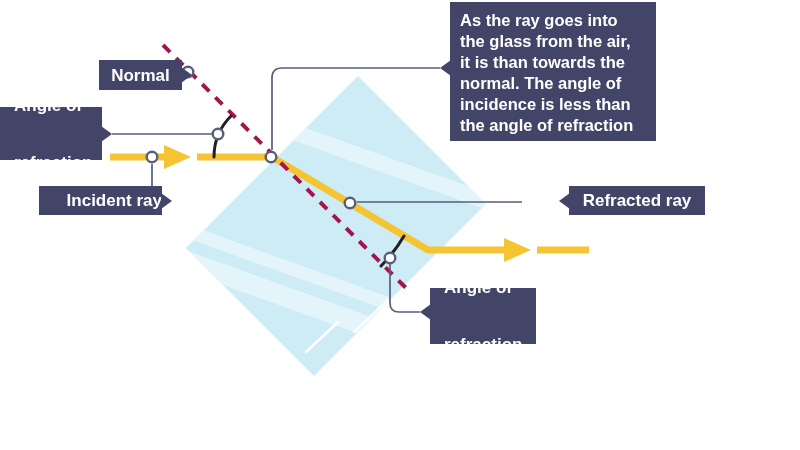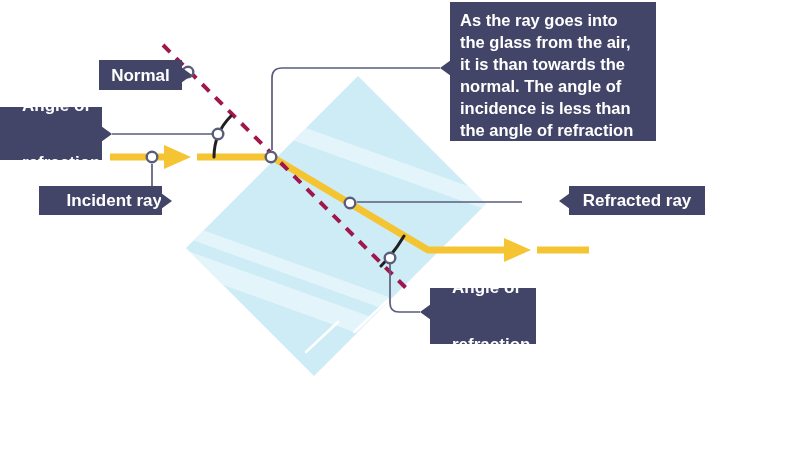--- a/index.html
+++ b/index.html
@@ -14,28 +14,28 @@
     display:flex;flex-direction:column;justify-content:center;
   }
   .label .tail{position:absolute;width:0;height:0;}
   .tail-right{right:-10px;top:50%;transform:translateY(-50%);
     border-top:8px solid transparent;border-bottom:8px solid transparent;border-left:11px solid #434568;}
   .tail-left{left:-10px;top:50%;transform:translateY(-50%);
     border-top:8px solid transparent;border-bottom:8px solid transparent;border-right:11px solid #434568;}
   .tail-left.fixed{top:16px;transform:none;}
   .tail-left.note-pos{top:58px;transform:none;}
   .center{text-align:center;margin-left:39px;}
-  .padded{padding-left:22px;gap:36px;}
+  .padded{padding-left:14px;gap:36px;}
   #normal-label{left:60px;top:60px;width:83px;height:30px;}
   #aoi-label{left:0;top:107px;width:102px;height:53px;}
   #incident-label{left:0;top:186px;width:123px;height:29px;text-align:right;}
   #refracted-label{left:530px;top:186px;width:136px;height:29px;}
   #aor-label{left:430px;top:288px;width:106px;height:56px;}
   #note-box{
-    left:450px;top:2px;width:206px;height:139px;justify-content:space-between;
+    left:450px;top:2px;width:206px;height:139px;justify-content:flex-start;
     padding:8px 8px 0 10px;font-size:16.5px;line-height:21px;
   }
   .ray{stroke:#f5c433;stroke-width:7;fill:none;}
   .ray-join{stroke-linejoin:round;}
   .arrowhead{fill:#f5c433;}
   .dashed-normal{stroke:#a0174c;stroke-width:4;stroke-dasharray:10 8.5;fill:none;}
   .glass{fill:#cdecf6;}
   .streak{stroke:rgba(255,255,255,0.45);fill:none;}
   .shine{stroke:#ffffff;stroke-width:2.5;stroke-linecap:round;fill:none;}
   .arc{stroke:#1f1f24;stroke-width:3;stroke-linecap:round;fill:none;}

